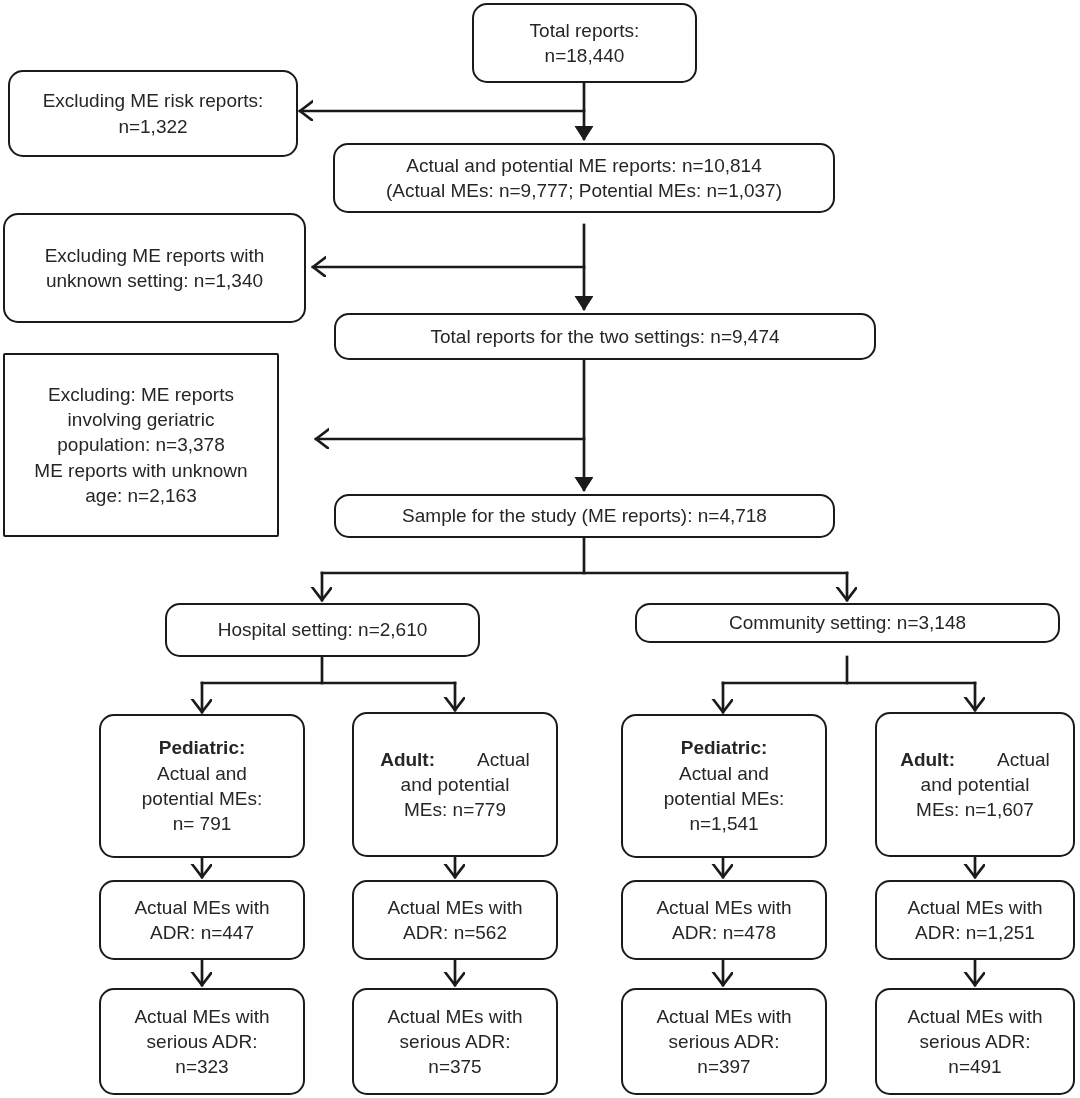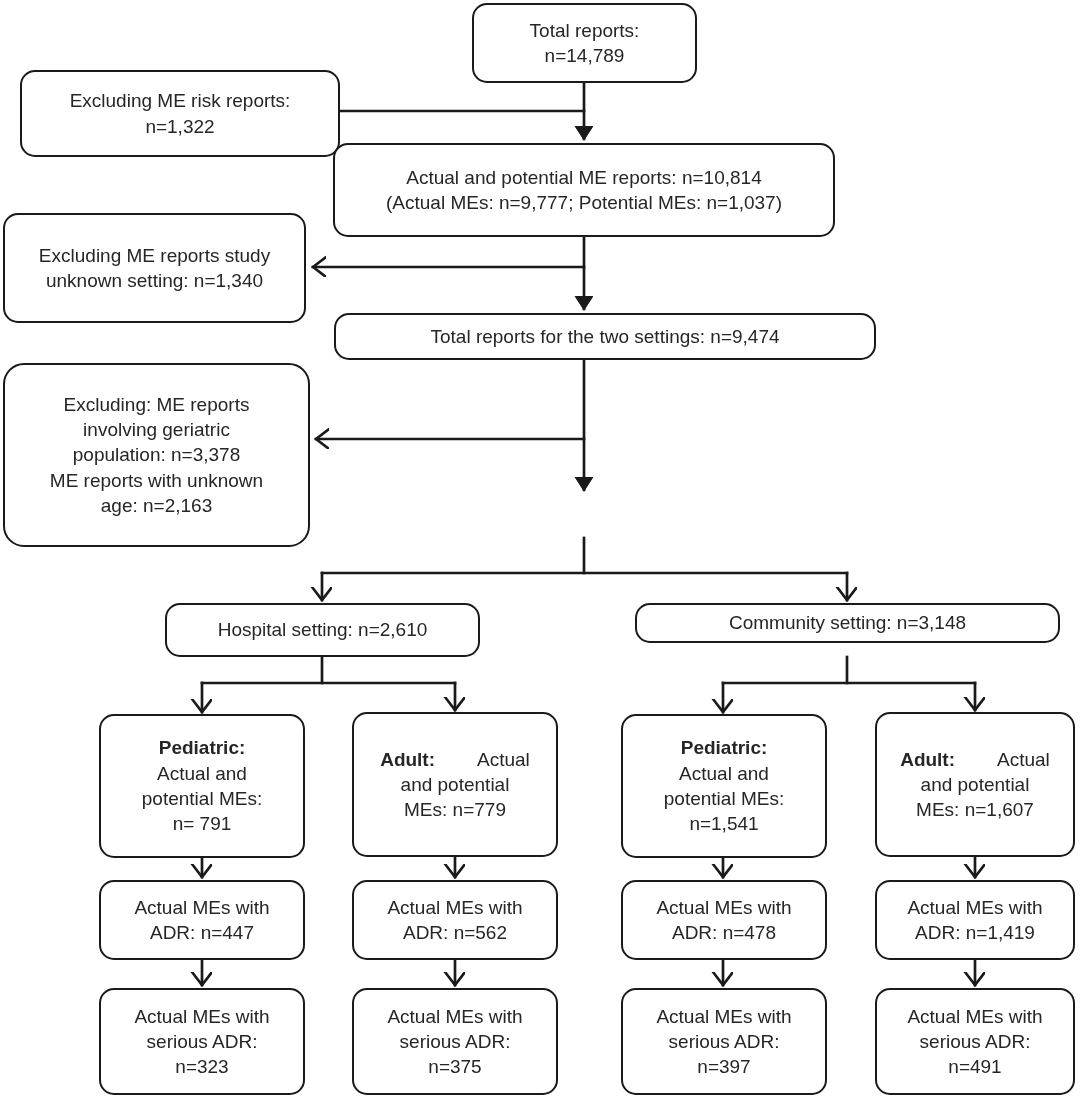--- a/index.html
+++ b/index.html
@@ -80,50 +80,53 @@
 
       <line x1="202" y1="960" x2="202" y2="985" marker-end="url(#ah)"></line>
       <line x1="455" y1="960" x2="455" y2="985" marker-end="url(#ah)"></line>
       <line x1="723" y1="960" x2="723" y2="985" marker-end="url(#ah)"></line>
       <line x1="975" y1="960" x2="975" y2="985" marker-end="url(#ah)"></line>
     </g>
   </svg>
 
   <div class="box" style="left:472px;top:3px;width:225px;height:80px">
     <div>Total reports:</div>
-    <div>n=14,789</div>
-  </div>
-
-  <div class="box" style="left:20px;top:70px;width:320px;height:87px">
+    <div>n=18,440</div>
+  </div>
+
+  <div class="box" style="left:8px;top:70px;width:290px;height:87px">
     <div>Excluding ME risk reports:</div>
     <div>n=1,322</div>
   </div>
 
-  <div class="box" style="left:333px;top:143px;width:502px;height:94px">
+  <div class="box" style="left:333px;top:143px;width:502px;height:70px">
     <div>Actual and potential ME reports: n=10,814</div>
     <div>(Actual MEs: n=9,777; Potential MEs: n=1,037)</div>
   </div>
 
   <div class="box" style="left:3px;top:213px;width:303px;height:110px">
-    <div>Excluding ME reports study</div>
+    <div>Excluding ME reports with</div>
     <div>unknown setting: n=1,340</div>
   </div>
 
   <div class="box" style="left:334px;top:313px;width:542px;height:47px">
     <div>Total reports for the two settings: n=9,474</div>
   </div>
 
-  <div class="box" style="left:3px;top:363px;width:307px;height:184px;border-radius:21px">
+  <div class="box" style="left:3px;top:353px;width:276px;height:184px;border-radius:2px">
     <div>Excluding: ME reports</div>
     <div>involving geriatric</div>
     <div>population: n=3,378</div>
     <div>ME reports with unknown</div>
     <div>age: n=2,163</div>
   </div>
 
+  <div class="box" style="left:334px;top:494px;width:501px;height:44px">
+    <div>Sample for the study (ME reports): n=4,718</div>
+  </div>
 
   <div class="box" style="left:165px;top:603px;width:315px;height:54px">
     <div>Hospital setting: n=2,610</div>
   </div>
 
   <div class="box" style="left:635px;top:603px;width:425px;height:36px">
     <div>Community setting: n=3,148</div>
   </div>
 
   <div class="box" style="left:99px;top:714px;width:206px;height:144px">
@@ -163,21 +166,21 @@
   <div class="box" style="left:352px;top:880px;width:206px;height:80px">
     <div>Actual MEs with</div>
     <div>ADR: n=562</div>
   </div>
   <div class="box" style="left:621px;top:880px;width:206px;height:80px">
     <div>Actual MEs with</div>
     <div>ADR: n=478</div>
   </div>
   <div class="box" style="left:875px;top:880px;width:200px;height:80px">
     <div>Actual MEs with</div>
-    <div>ADR: n=1,419</div>
+    <div>ADR: n=1,251</div>
   </div>
 
   <div class="box" style="left:99px;top:988px;width:206px;height:107px">
     <div>Actual MEs with</div>
     <div>serious ADR:</div>
     <div>n=323</div>
   </div>
   <div class="box" style="left:352px;top:988px;width:206px;height:107px">
     <div>Actual MEs with</div>
     <div>serious ADR:</div>

